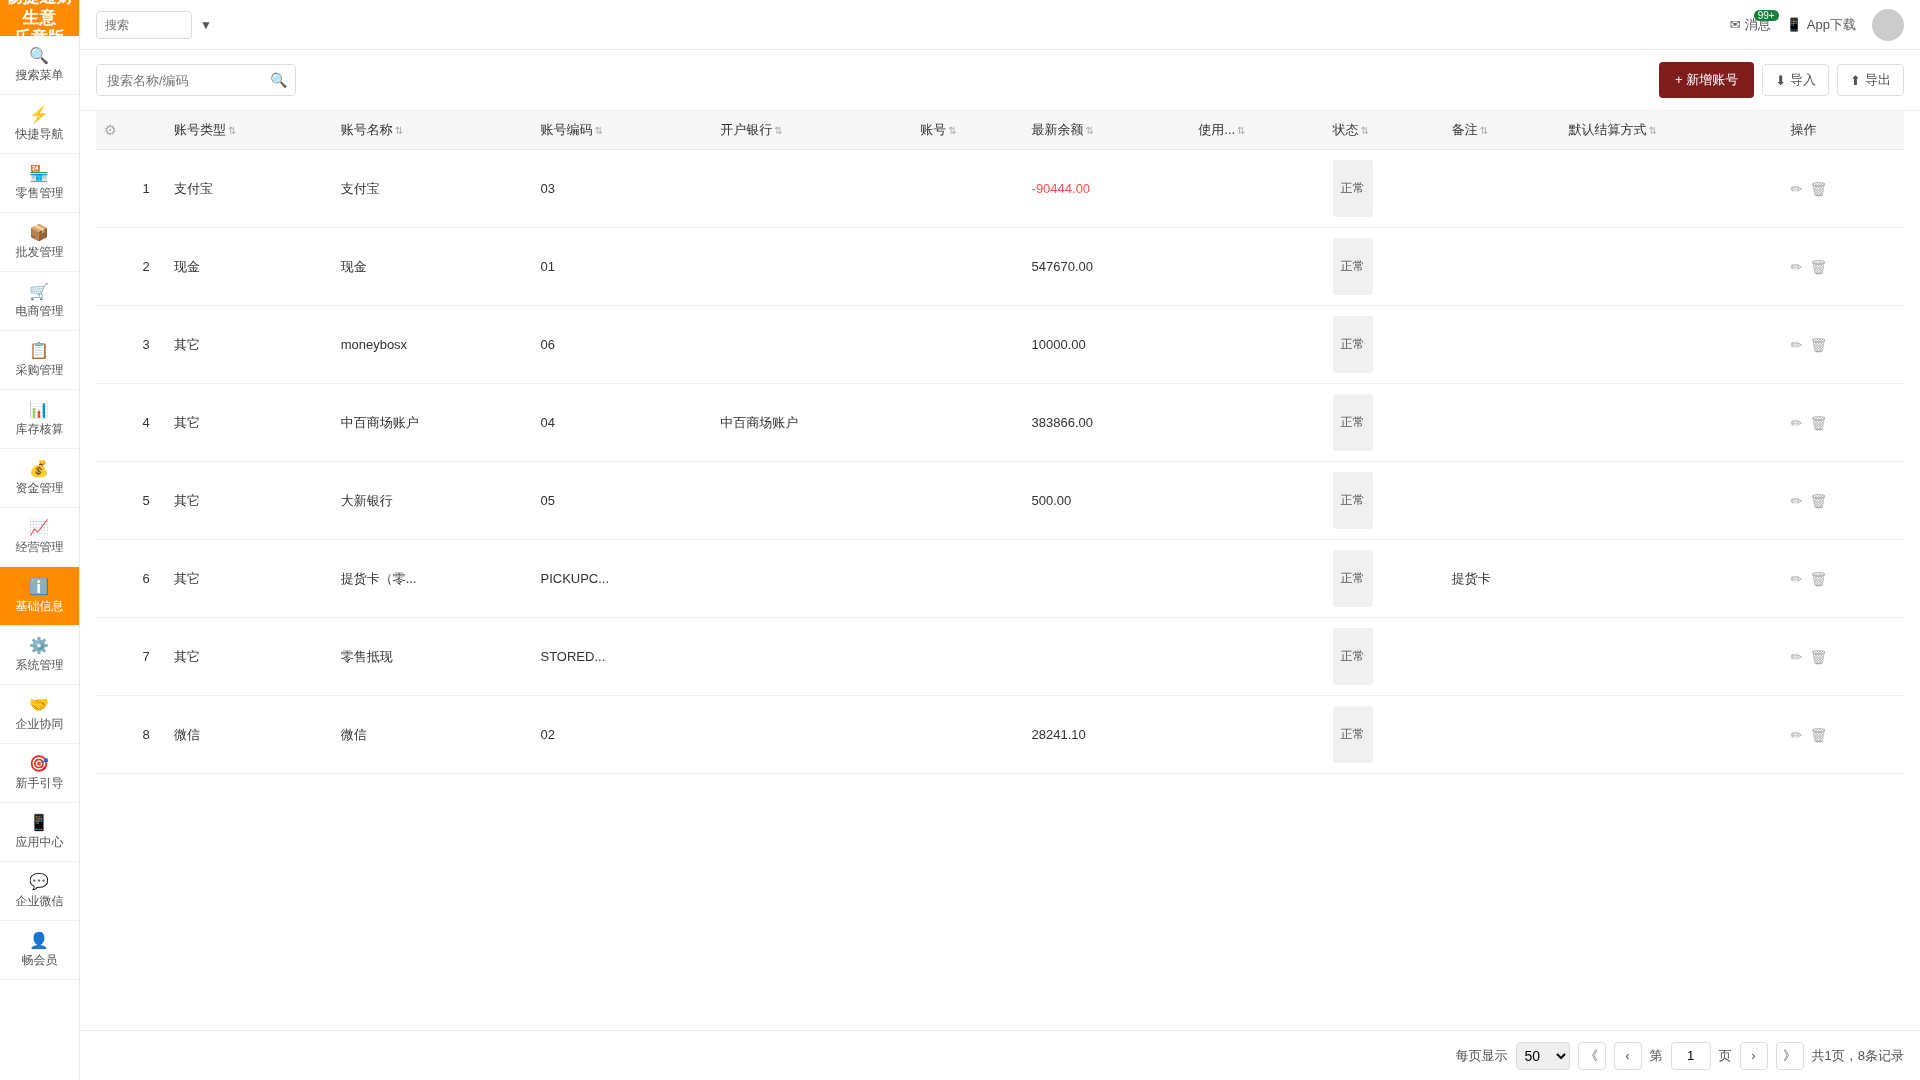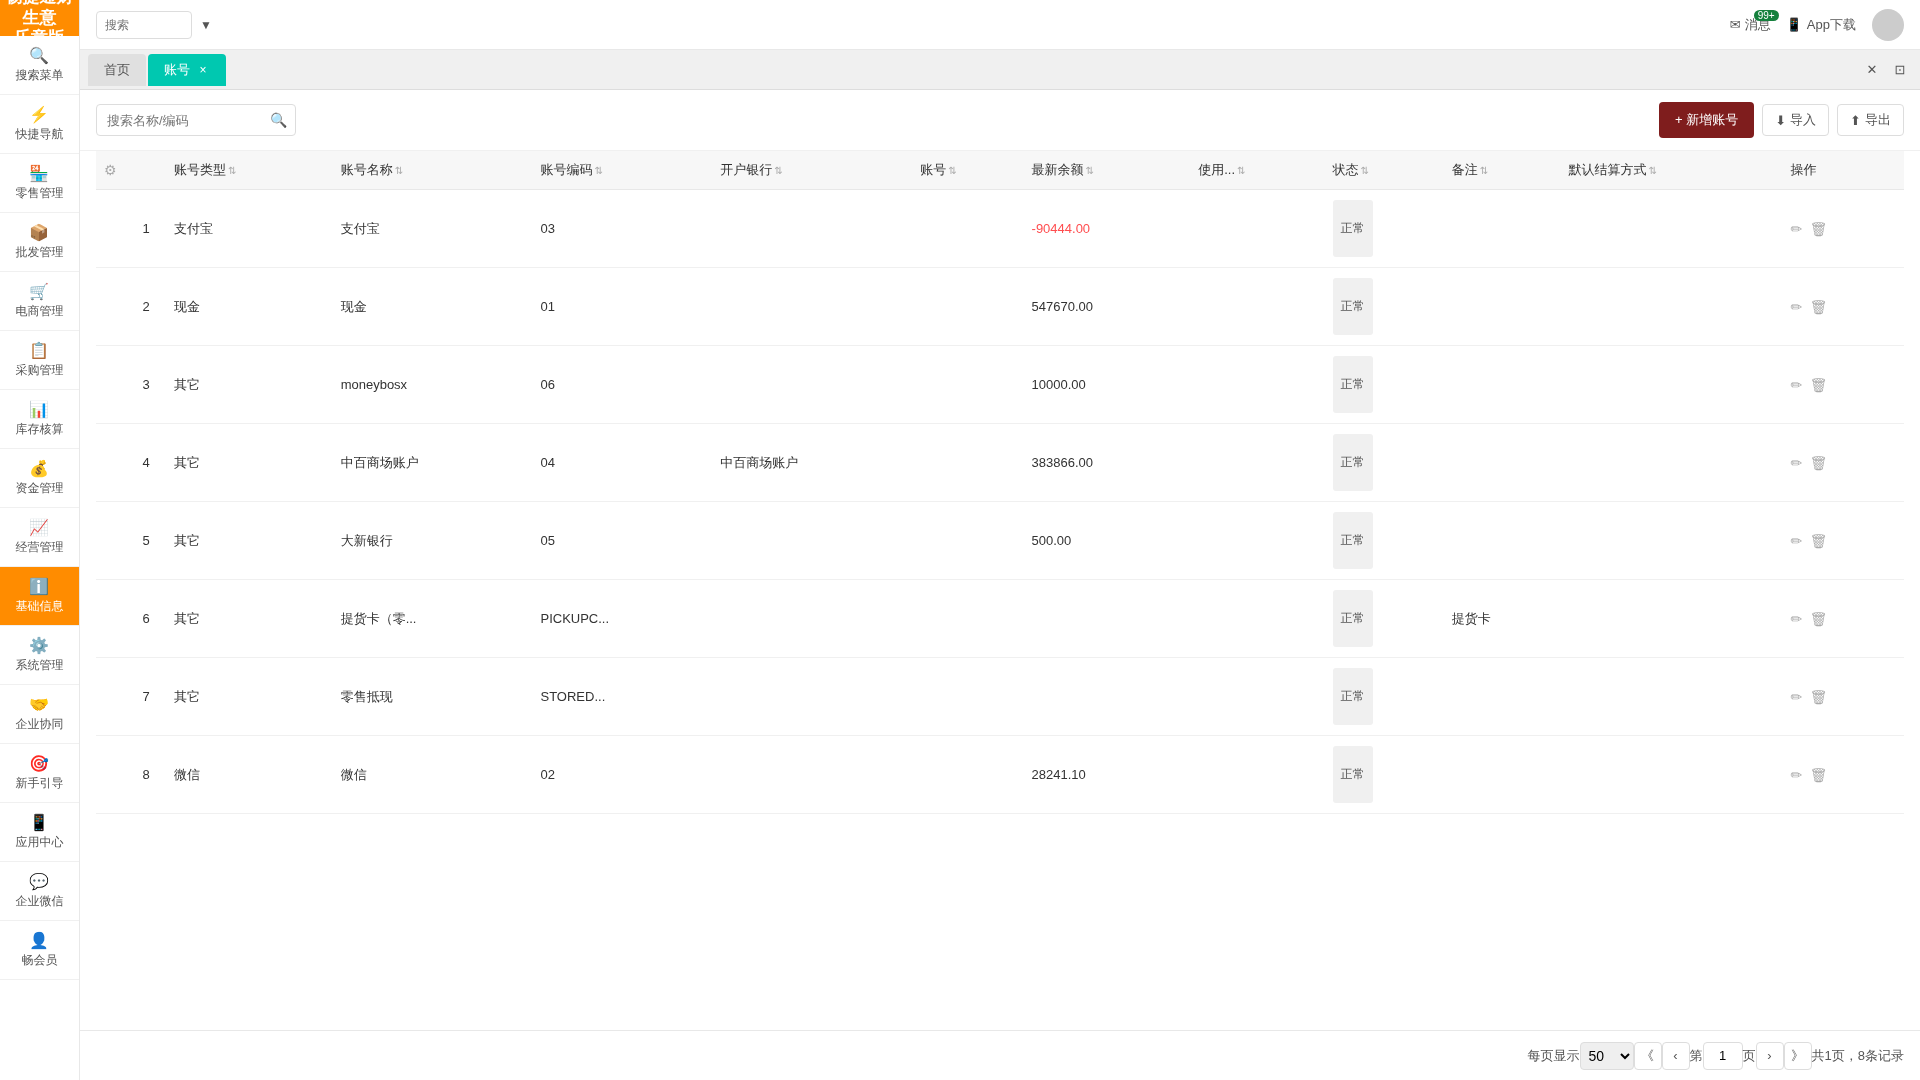--- a/index.html
+++ b/index.html
@@ -305,20 +305,21 @@
     .col-gear { width: 30px; }
 
     
     .pagination {
       height: 50px;
       display: flex;
       align-items: center;
       justify-content: flex-end;
       padding: 0 16px;
       border-top: 1px solid #e8e8e8;
+      gap: 8px;
       font-size: 13px;
       color: #555;
       flex-shrink: 0;
     }
     .page-size-select {
       height: 28px;
       border: 1px solid #ddd;
       border-radius: 4px;
       padding: 0 4px;
       font-size: 14px;
@@ -393,33 +394,20 @@
         <span class="badge">99+</span>
       </div>
       <div class="app-btn">
         <span>📱</span>
         <span>App下载</span>
       </div>
       <div class="avatar"></div>
     </div>
   </div>
 
-  <div class="tabbar" id="tabbar">
-    <div class="tab">
-        <span>首页</span>
-      </div>
-      <div class="tab active">
-        <span>账号</span>
-        <span class="tab-close">×</span>
-      </div>
-      <div class="tab-actions">
-      <div class="tab-action-btn">✕</div>
-      <div class="tab-action-btn">⊡</div>
-    </div>
-  </div>
 
   <div class="content">
 
     <div class="toolbar">
       <div class="toolbar-left">
         <div class="search-input-wrap">
           <input class="search-input" placeholder="搜索名称/编码" style="">
           <span class="search-icon-btn">🔍</span>
         </div>
       </div>

